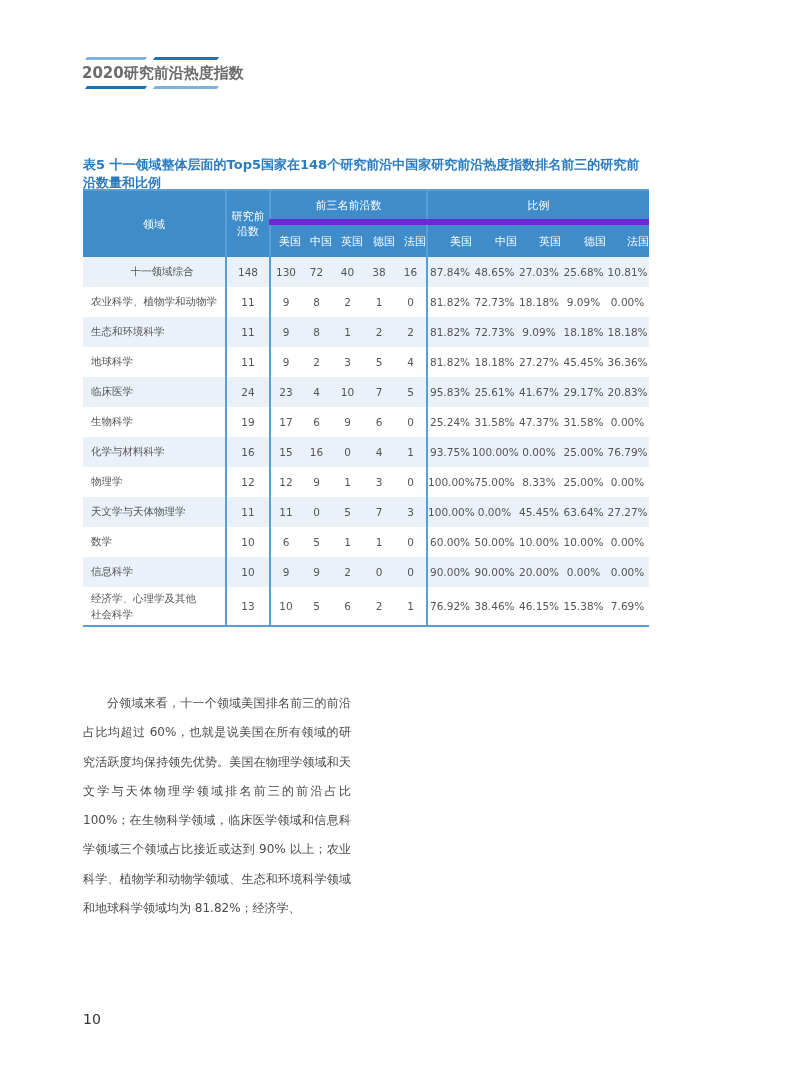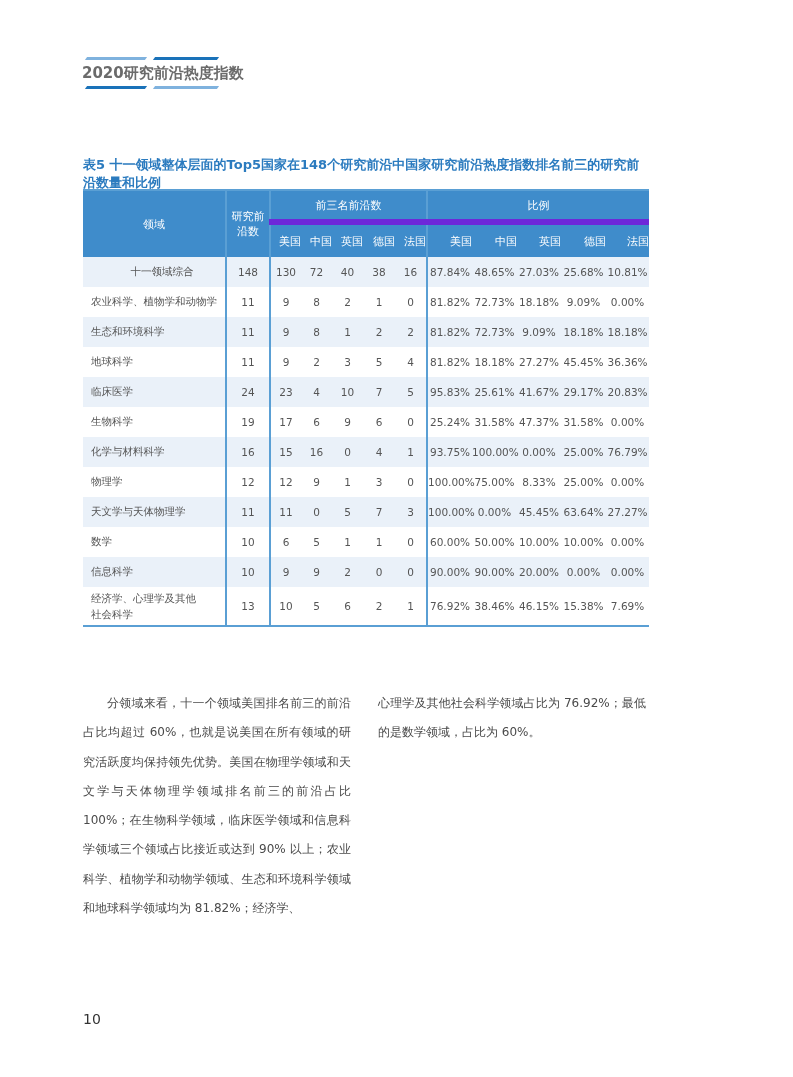--- a/index.html
+++ b/index.html
@@ -265,16 +265,15 @@
         <td>15.38%</td>
         <td>7.69%</td>
       </tr>
     </tbody>
 </table>
 
 <div class="col" style="left:83px;">
   <p class="indent">分领域来看，十一个领域美国排名前三的前沿占比均超过 60%，也就是说美国在所有领域的研究活跃度均保持领先优势。美国在物理学领域和天文学与天体物理学领域排名前三的前沿占比 100%；在生物科学领域，临床医学领域和信息科学领域三个领域占比接近或达到 90% 以上；农业科学、植物学和动物学领域、生态和环境科学领域和地球科学领域均为 81.82%；经济学、</p>
 </div>
 <div class="col" style="left:378px;">
-  <p>心理学及其他社会科学领域占比为 76.92%；最低的是数学领域，占比为 60%。</p>
 </div>
 
 <div class="page-num">10</div>
 
 </body></html>

